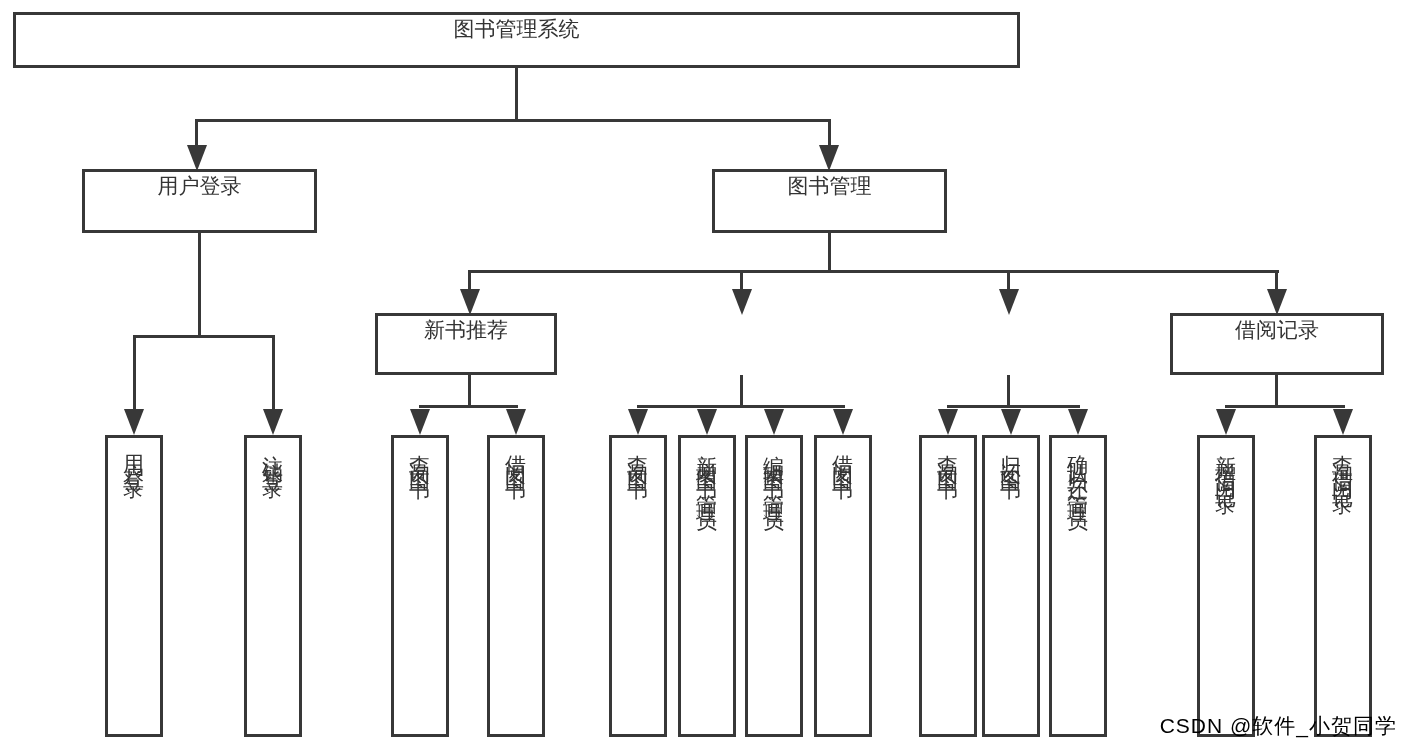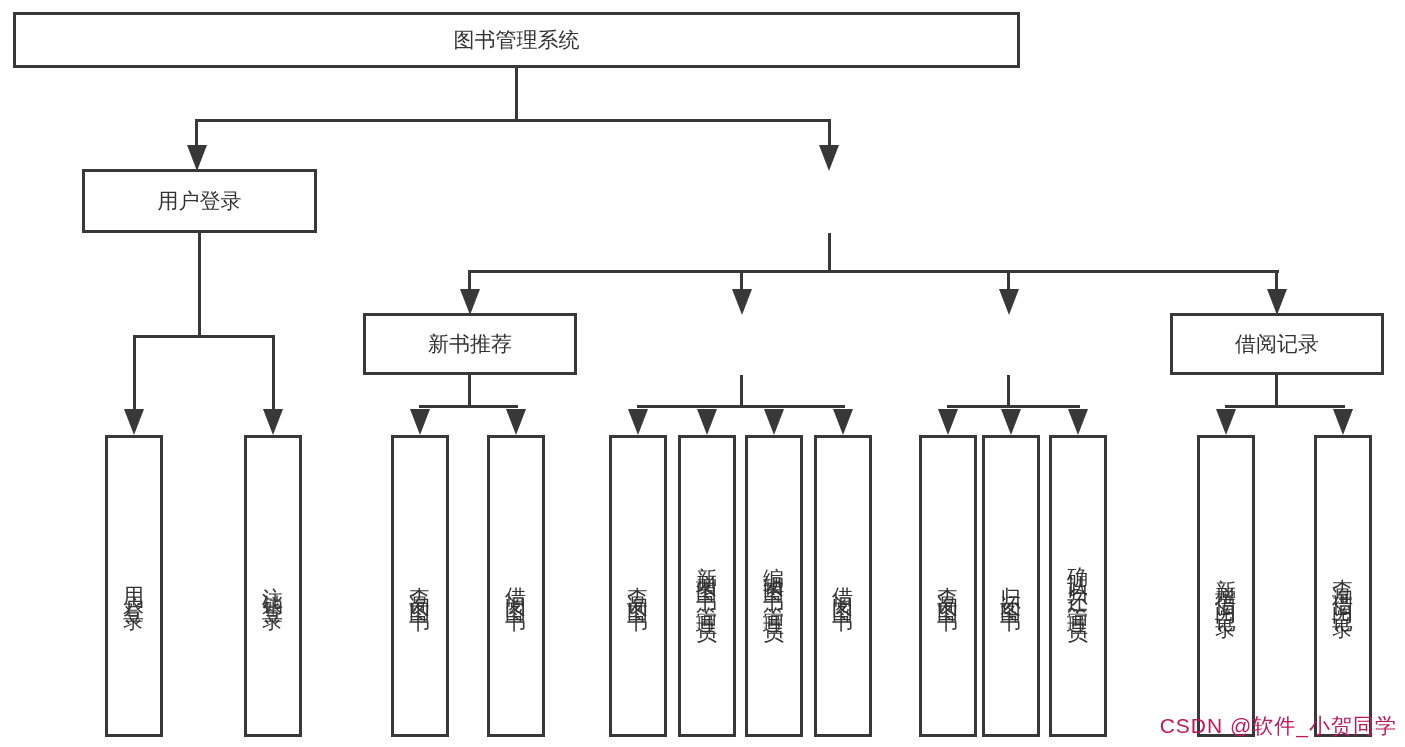--- a/index.html
+++ b/index.html
@@ -11,21 +11,21 @@
     font-family: "Liberation Sans", "DejaVu Sans", sans-serif;
     overflow: hidden;
   }
   .box {
     position: absolute;
     box-sizing: border-box;
     border: 3px solid #383838;
     background: #ffffff;
     color: #333333;
     display: flex;
-    align-items: center;
+    align-items: flex-start;
     justify-content: center;
     font-size: 21px;
   }
   .leaf { width: 58px; top: 435px; height: 302px; }
   .vtext {
     writing-mode: vertical-rl;
     text-orientation: mixed;
     letter-spacing: 8px;
     line-height: 1;
     font-size: 21px;
@@ -38,39 +38,42 @@
     width: 0; height: 0;
     border-left: 10px solid transparent;
     border-right: 10px solid transparent;
     border-top: 26px solid #383838;
   }
   .watermark {
     position: absolute;
     top: 712px;
     right: 8px;
     font-size: 21px;
-    color: #be185d;
+    color: #000000;
     letter-spacing: 1px;
     white-space: nowrap;
   }
 </style>
 </head>
 <body>
 
 <div class="canvas">
 
   <div class="box" style="left:13px; top:12px; width:1007px; height:56px;">
     <span>图书管理系统</span>
   </div>
 
   <div class="box" style="left:82px; top:169px; width:235px; height:64px;">
     <span>用户登录</span>
   </div>
+  <div class="box" style="left:712px; top:169px; width:235px; height:64px;">
+    <span>图书管理</span>
+  </div>
 
-  <div class="box" style="left:363px; top:313px; width:214px; height:62px;">
+  <div class="box" style="left:375px; top:313px; width:182px; height:62px;">
     <span>新书推荐</span>
   </div>
   <div class="box" style="left:1170px; top:313px; width:214px; height:62px;">
     <span>借阅记录</span>
   </div>
 
   <div class="box leaf" style="left:105px;">
     <span class="vtext">用户登录</span>
   </div>
   <div class="box leaf" style="left:244px;">

